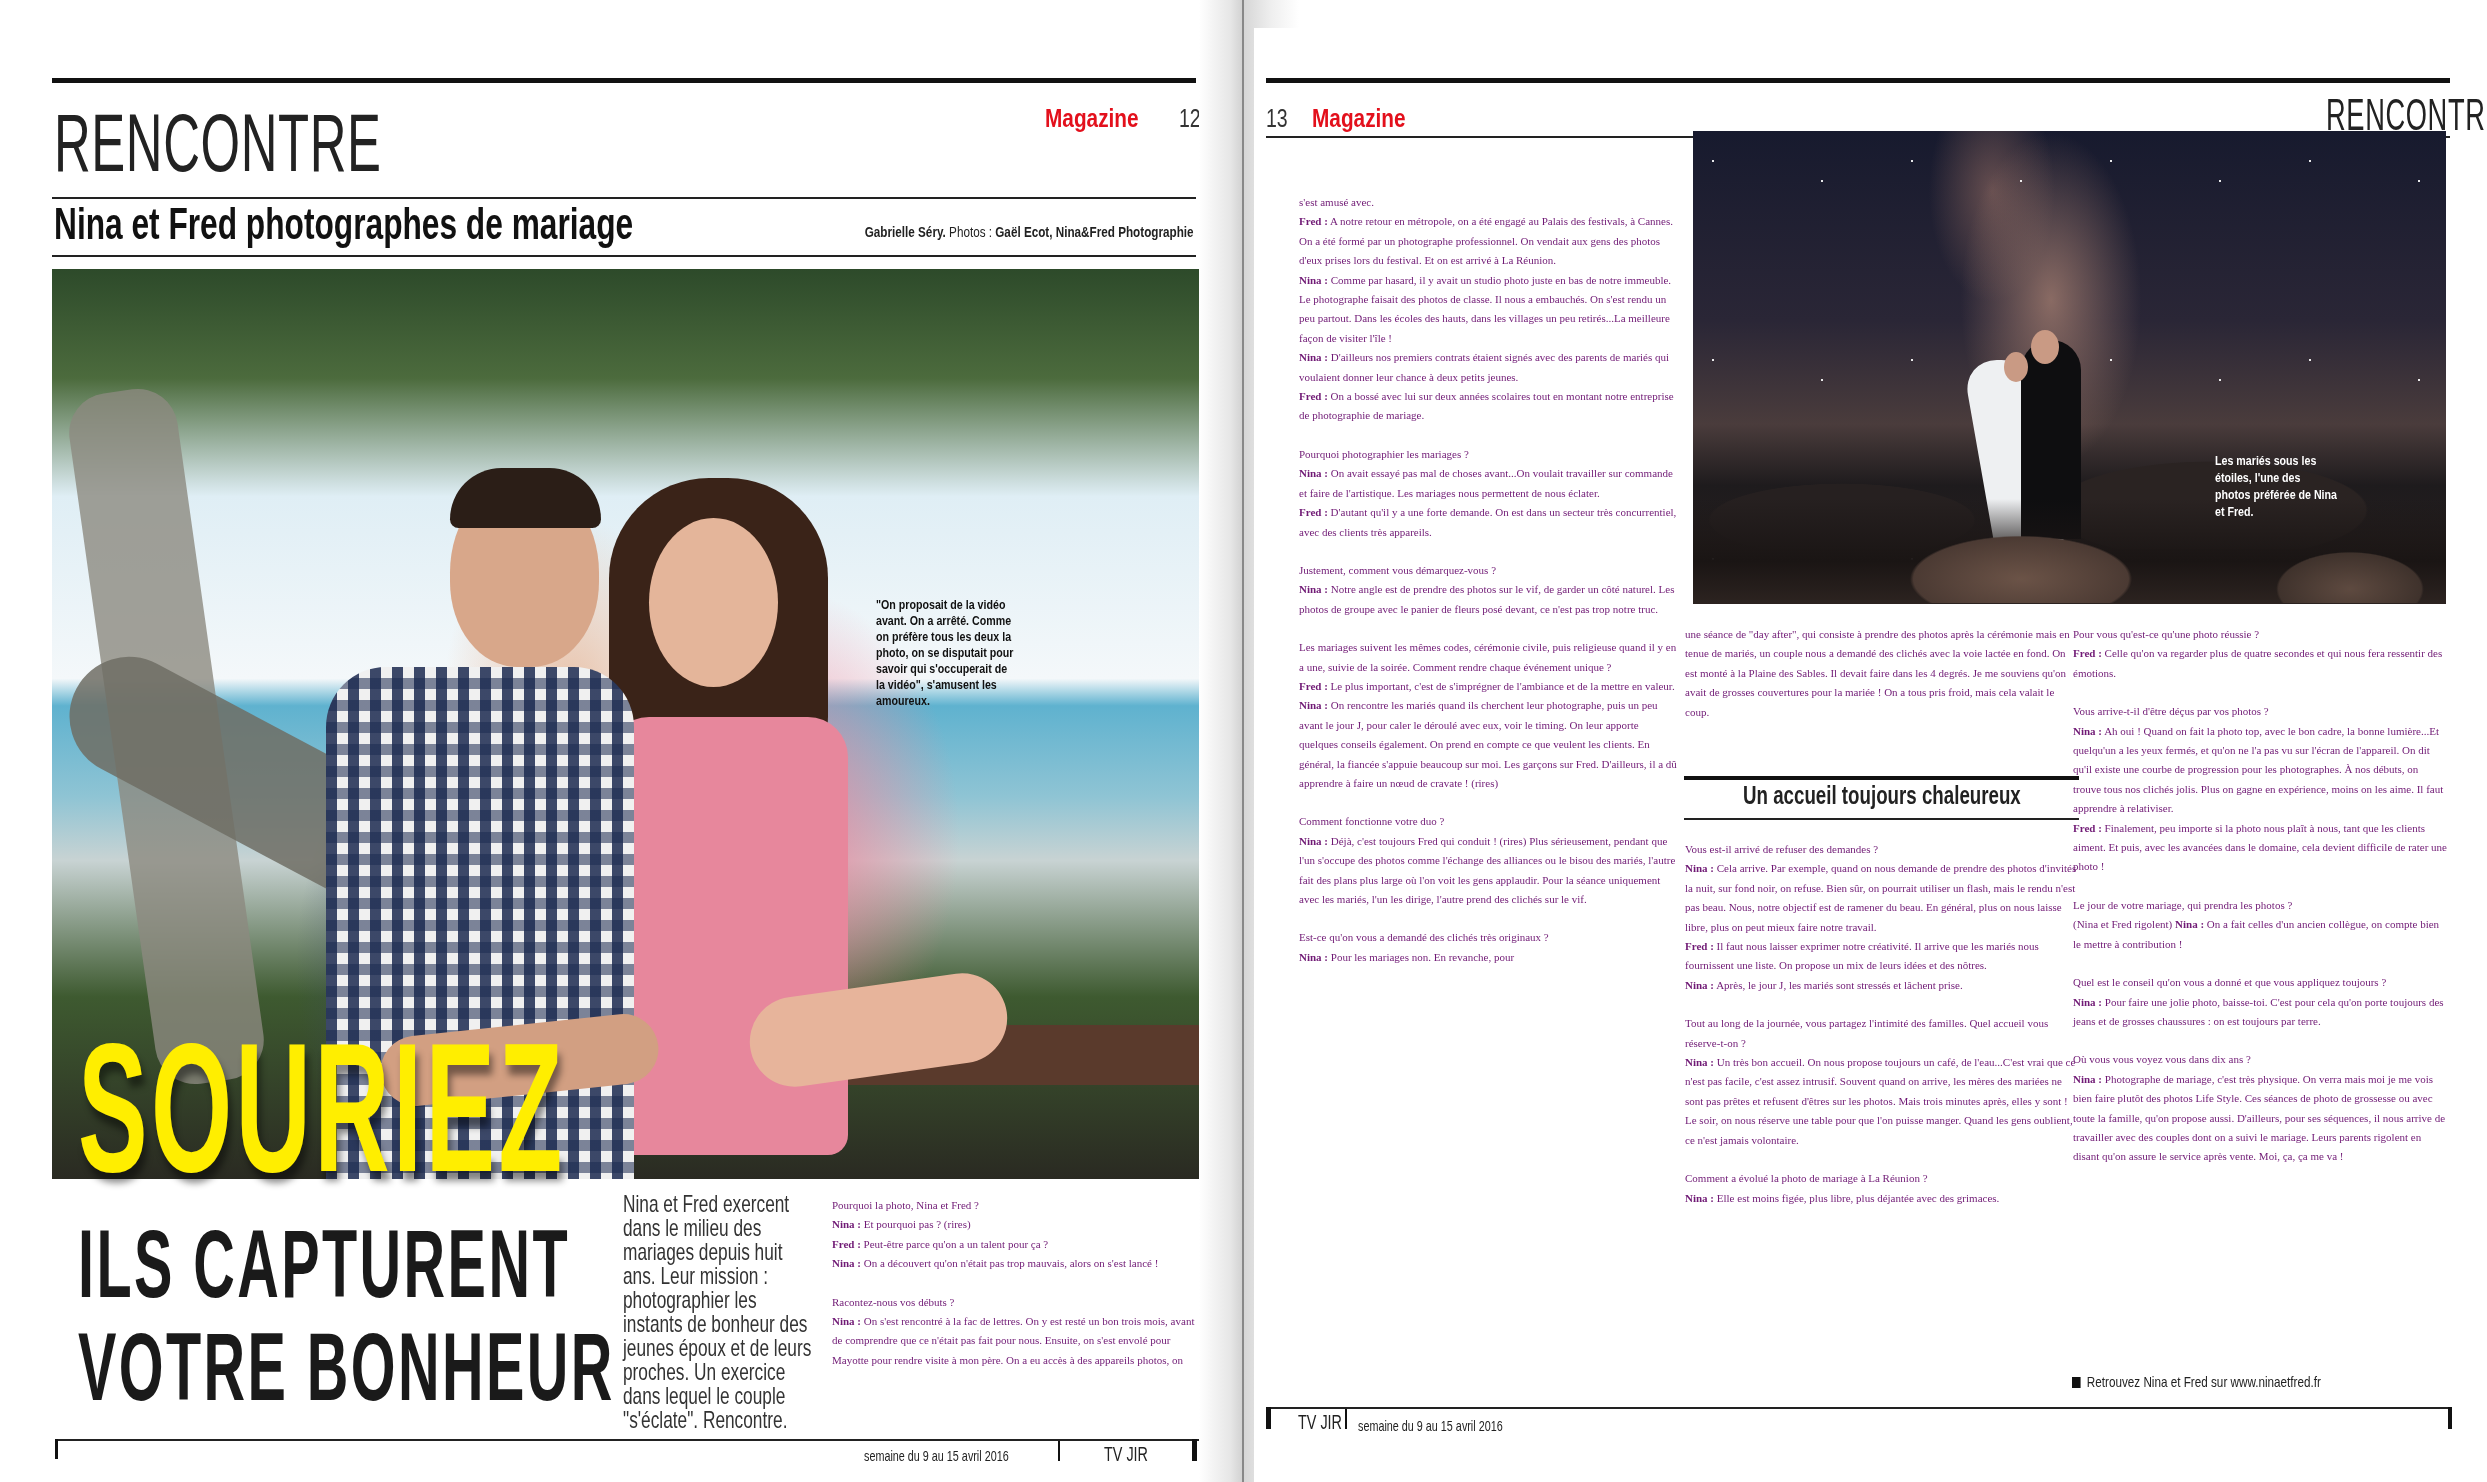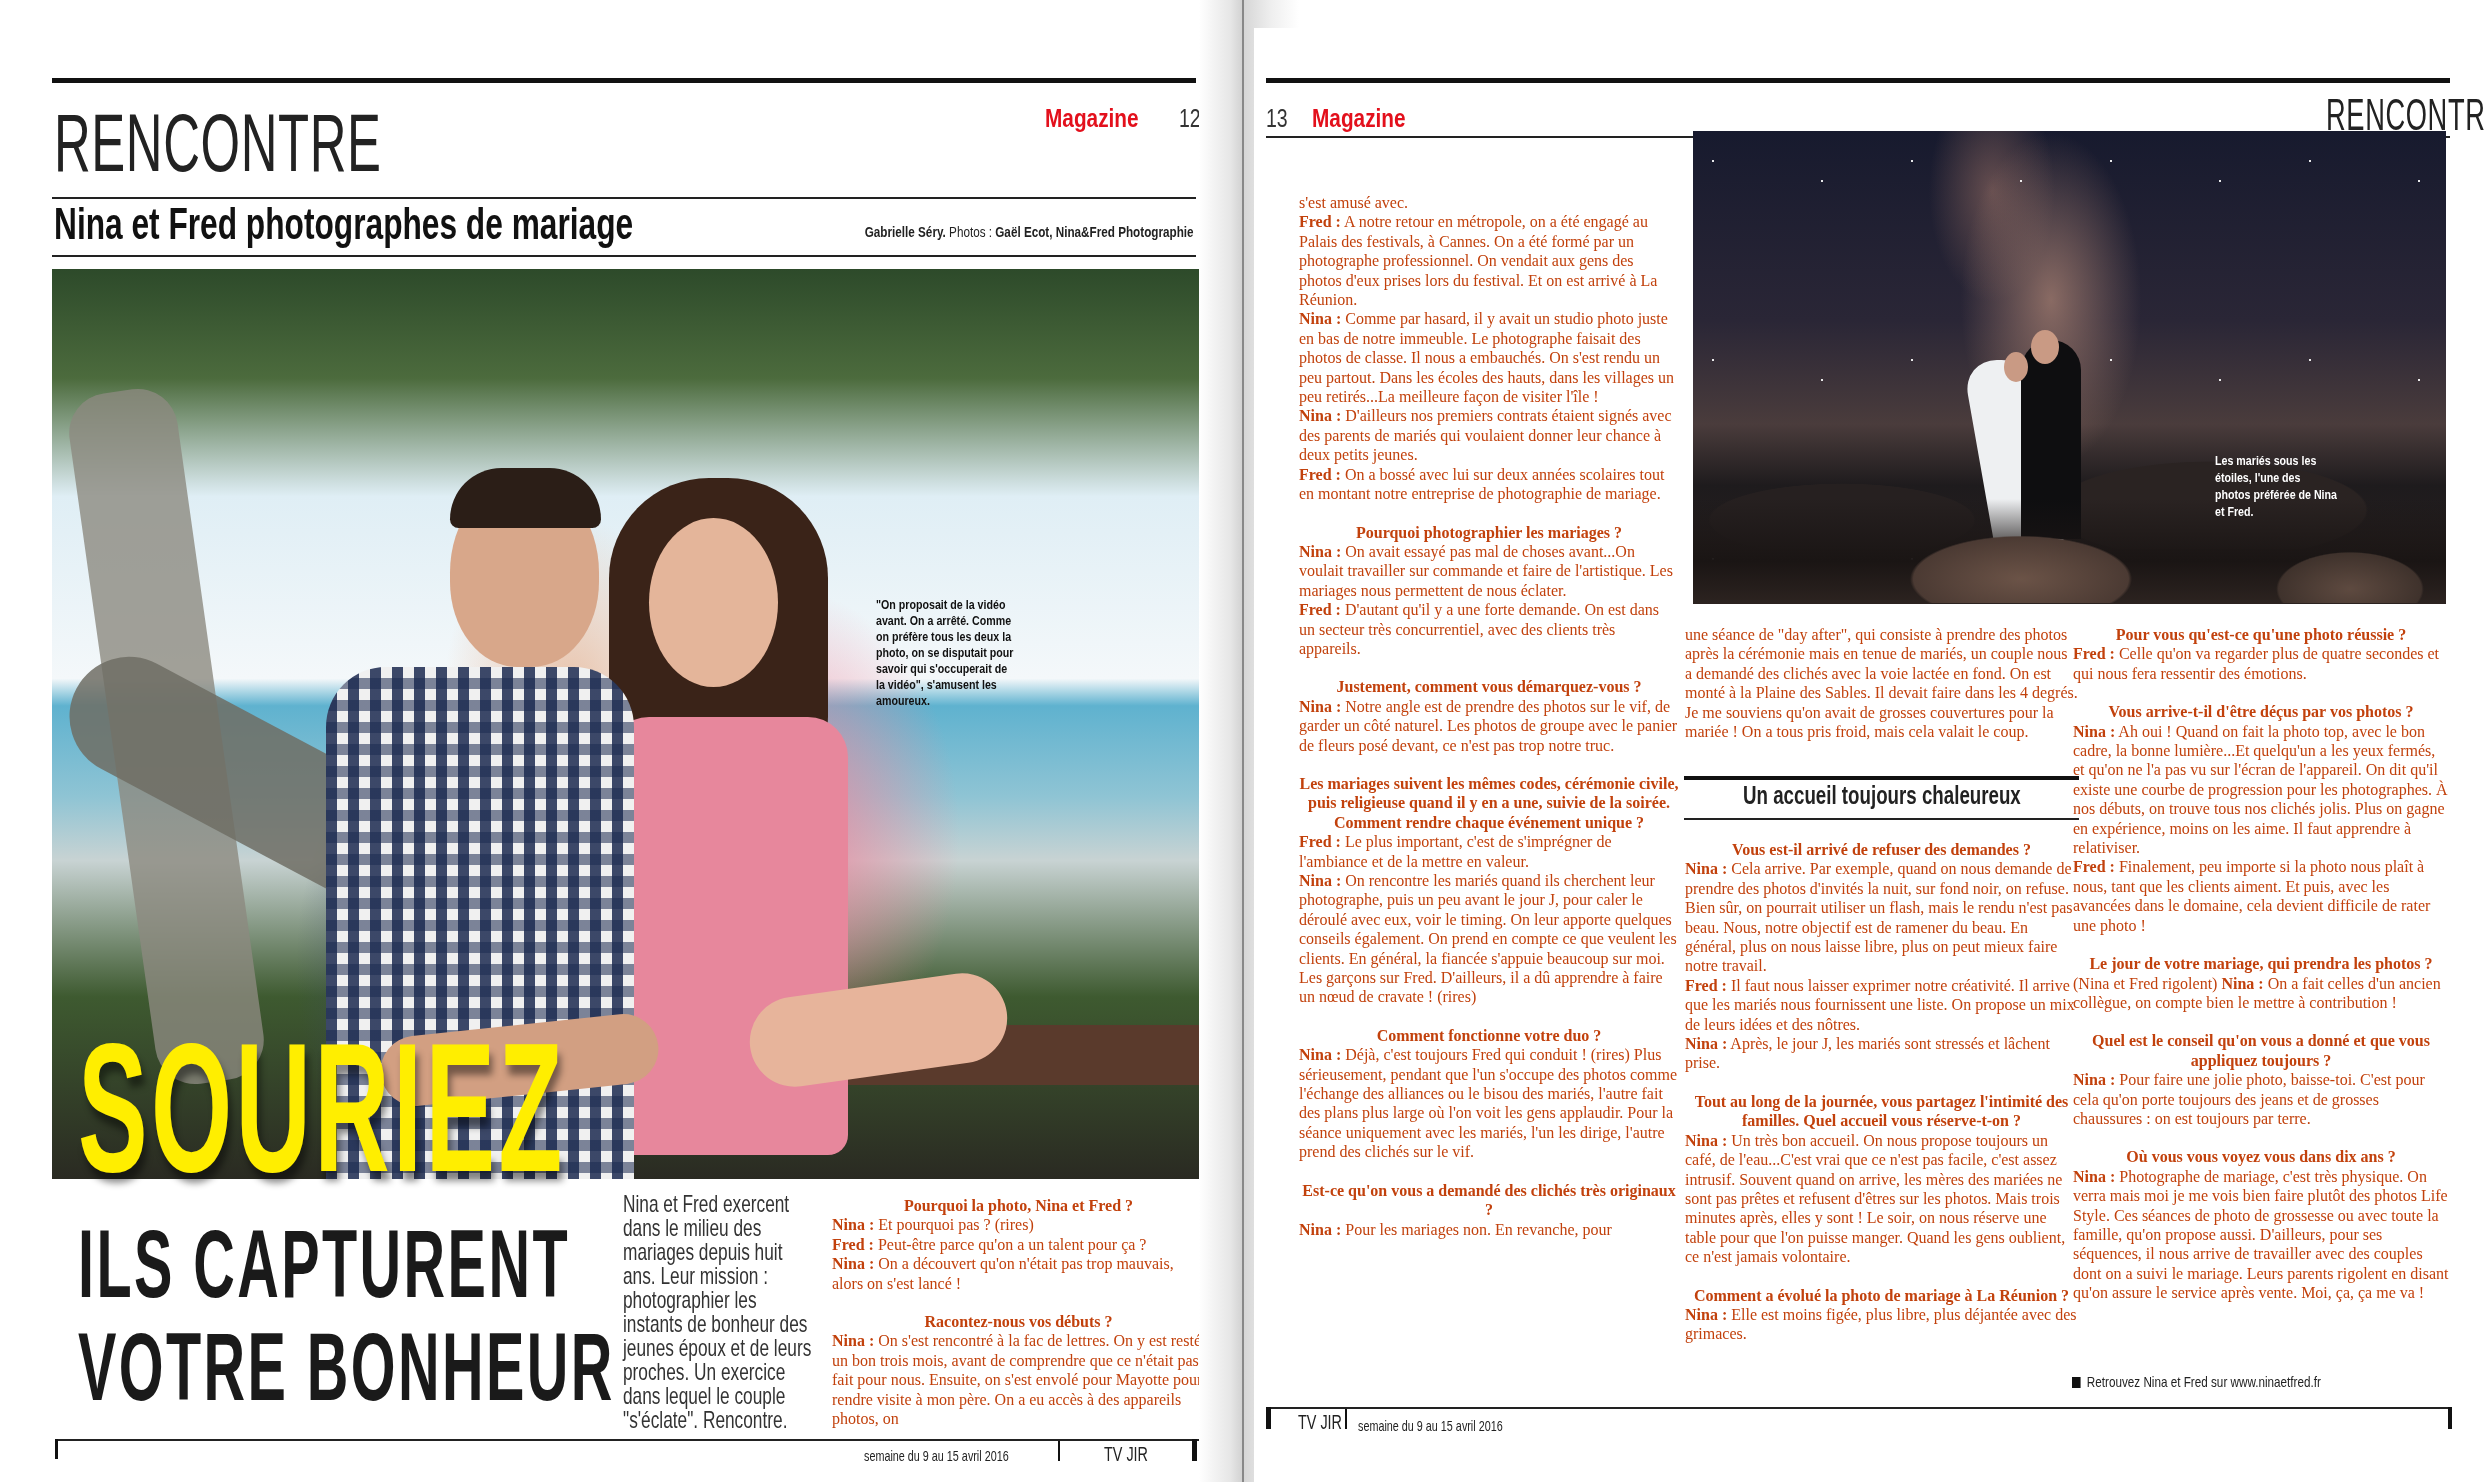--- a/index.html
+++ b/index.html
@@ -65,23 +65,23 @@
 
   .headline-yellow { position:absolute; left:78px; top:995px; font-family:"Liberation Sans",sans-serif;
     font-weight:bold; font-size:183px; line-height:169px; color:#ffee00; letter-spacing:6px;
     transform:scaleX(0.57); transform-origin:left top; text-shadow:6px 10px 10px rgba(0,0,0,.45); }
   .headline-black { position:absolute; left:78px; top:1184px; font-family:"Liberation Sans",sans-serif;
     font-weight:bold; font-size:96px; line-height:103px; color:#1a1a1a; letter-spacing:4px;
     transform:scaleX(0.6); transform-origin:left top; white-space:nowrap; }
   .intro { position:absolute; left:623px; top:1164px; width:239px; font-family:"Liberation Sans",sans-serif;
     font-size:24px; line-height:24px; color:#333; transform:scaleX(0.72); transform-origin:left top; width:269px; }
 
-  .col { position:absolute; font-size:16px; line-height:19.4px; color:#c2410c; }
+  .col { position:absolute; font-size:11px; line-height:19.4px; color:#701a75; }
   .col p { margin:0; }
-  .col .q { font-weight:bold;text-align:center; }
+  .col .q { font-weight:normal; }
   .col .sp { font-weight:bold; }
   .col .gap { height:19px; }
 
   .footer-date { position:absolute; font-family:"Liberation Sans",sans-serif; font-size:15px; color:#222;
                  transform:scaleX(0.72); white-space:nowrap; }
   .footer-pub { position:absolute; font-family:"Liberation Sans",sans-serif; font-size:20px; color:#222;
                 transform:scaleX(0.72); white-space:nowrap; }
   .vbar { position:absolute; width:3px; background:#111; }
 
   .photo-night { position:absolute; left:1693px; top:131px; width:753px; height:473px; overflow:hidden;

